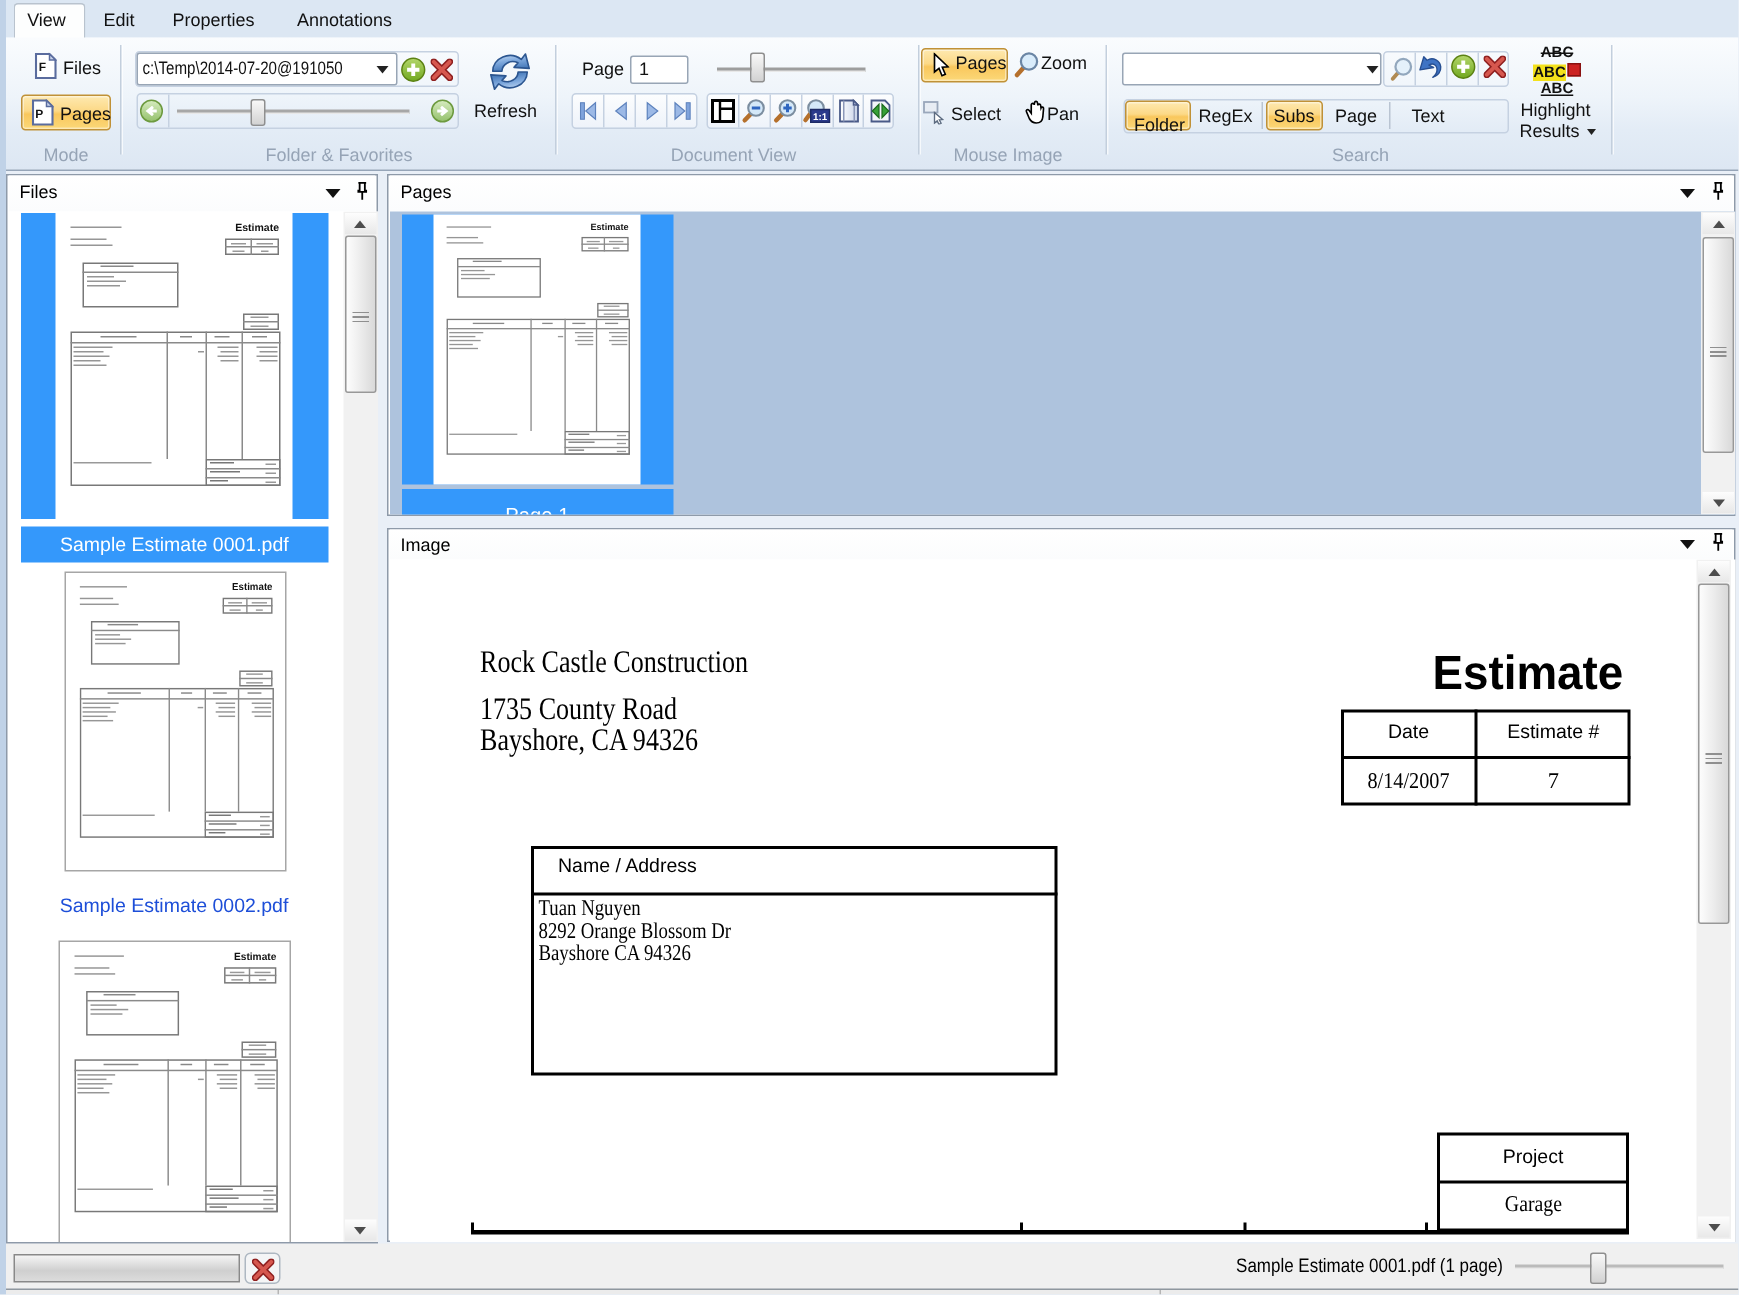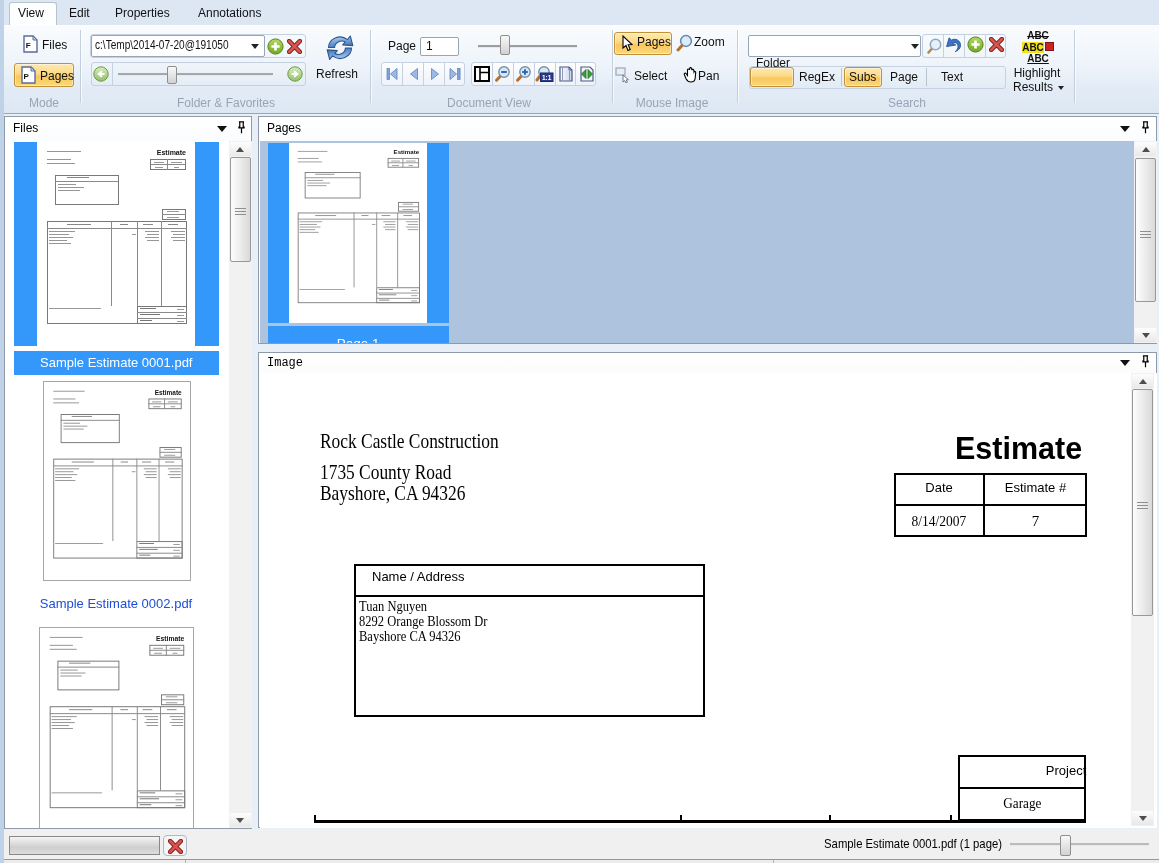--- a/index.html
+++ b/index.html
@@ -242,21 +242,21 @@
           <stop offset="1" stop-color="#71a820"></stop>
         </linearGradient>
       </defs>
  </svg>
  <svg class="abs" style="left:986.5px;top:12px;" width="15" height="15" viewBox="0 0 15 15">
   <path d="M2.2 2.2 L12.8 12.8 M12.8 2.2 L2.2 12.8" stroke="#8e1f1f" stroke-width="4.6" stroke-linecap="round"></path>
   <path d="M2.2 2.2 L12.8 12.8 M12.8 2.2 L2.2 12.8" stroke="#d6574e" stroke-width="2.6" stroke-linecap="round"></path>
  </svg>
  <div class="abs rowbox" style="left:747px;top:41px;width:257px;height:23px;"></div>
  <div class="abs orange" style="left:748px;top:42px;width:44px;height:20px;"></div>
- <div class="abs btntext" style="left:754px;top:31px;text-align:right;">Folder</div>
+ <div class="abs btntext" style="left:754px;top:51px;text-align:right;">Folder</div>
  <div class="abs btntext" style="left:797px;top:45px;">RegEx</div>
  <div class="abs vline" style="left:839px;top:43px;height:18px;background:#b9c4d2;"></div>
  <div class="abs orange" style="left:842px;top:42px;width:38px;height:20px;"></div>
  <div class="abs btntext" style="left:847px;top:45px;">Subs</div>
  <div class="abs btntext" style="left:888px;top:45px;">Page</div>
  <div class="abs vline" style="left:924px;top:43px;height:18px;background:#b9c4d2;"></div>
  <div class="abs btntext" style="left:939px;top:45px;">Text</div>
 
  <div class="abs" style="left:1013px;top:6px;width:46px;font-size:10px;font-weight:bold;color:#111;text-align:center;line-height:10px;">
    <div style="text-decoration:line-through;">ABC</div>
@@ -563,21 +563,21 @@
           <div class="grip" style="top:72px;"></div>
         </div>
      <div class="sbbtn" style="top:187px;">
           <div class="dnarr"></div>
         </div>
    </div>
  </div>
 </div>
 
 <div class="abs panel" style="left:258px;top:352px;width:899px;height:476px;">
- <div class="phead" style="height:20px;font-family:Liberation Mono, monospace;">
+ <div class="phead" style="height:20px;">
       <span class="ptitle" style="top:3px;font-size:12px;">Image</span>
   <div class="hdarr" style="left:860px;top:7px;"></div>
   <svg class="pin" style="left:881px;top:2px;" width="10" height="15" viewBox="0 0 10 15">
         <path d="M2 1 h6 M3 1 v6 h-1 l0 1 h6 l0 -1 h-1 v-6 M5 8 v6" stroke="#000" stroke-width="1.4" fill="none"></path>
       </svg>
  </div>
  <div class="abs" style="left:1px;top:20px;width:897px;height:455px;background:#fff;overflow:hidden;" id="docview">
    <div class="abs serif" style="left:60px;top:56px;font-size:21px;color:#000;transform:scaleX(.828);transform-origin:0 0;white-space:nowrap;">Rock Castle Construction</div>
    <div class="abs serif" style="left:60px;top:89px;font-size:21px;line-height:20.7px;color:#000;transform:scaleX(.828);transform-origin:0 0;white-space:nowrap;">1735 County Road<br>Bayshore, CA 94326</div>
    <div class="abs" style="left:695px;top:57px;font-size:32px;font-weight:bold;color:#000;transform:scaleX(.953);transform-origin:0 0;white-space:nowrap;">Estimate</div>
@@ -587,21 +587,21 @@
    <div class="abs" style="left:634px;top:107px;width:90px;font-size:13px;text-align:center;color:#000;">Date</div>
    <div class="abs" style="left:724px;top:107px;width:103px;font-size:13px;text-align:center;color:#000;">Estimate #</div>
    <div class="abs serif" style="left:634px;top:140px;width:90px;font-size:15px;text-align:center;color:#000;transform:scaleX(.9);">8/14/2007</div>
    <div class="abs serif" style="left:724px;top:140px;width:103px;font-size:15px;text-align:center;color:#000;">7</div>
    <div class="abs blk2" style="left:94px;top:190.7px;width:351px;height:153.6px;"></div>
    <div class="abs" style="left:94px;top:222.2px;width:351px;height:2px;background:#000;"></div>
    <div class="abs" style="left:112px;top:196px;font-size:13px;color:#000;">Name / Address</div>
    <div class="abs serif" style="left:99px;top:225.8px;font-size:15px;line-height:14.9px;color:#000;transform:scaleX(.835);transform-origin:0 0;white-space:nowrap;">Tuan Nguyen<br>8292 Orange Blossom Dr<br>Bayshore CA 94326</div>
    <div class="abs blk2" style="left:697.7px;top:382px;width:128.6px;height:66px;"></div>
    <div class="abs" style="left:697.7px;top:414px;width:128.6px;height:2px;background:#000;"></div>
-   <div class="abs" style="left:697.7px;top:390px;width:128.6px;font-size:13px;text-align:right;color:#000;">Project</div>
+   <div class="abs" style="left:697.7px;top:390px;width:128.6px;font-size:13px;text-align:center;color:#000;">Project</div>
    <div class="abs serif" style="left:697.7px;top:422px;width:128.6px;font-size:15px;text-align:center;color:#000;transform:scaleX(.88);">Garage</div>
    <div class="abs" style="left:54px;top:447px;width:772px;height:2.5px;background:#000;"></div>
    <div class="abs" style="left:54px;top:442px;width:2px;height:6px;background:#000;"></div>
    <div class="abs" style="left:420px;top:442px;width:2px;height:6px;background:#000;"></div>
    <div class="abs" style="left:569px;top:442px;width:2px;height:6px;background:#000;"></div>
    <div class="abs" style="left:689.6px;top:442px;width:2px;height:6px;background:#000;"></div>
    <div class="sb" style="left:871px;top:0;width:23px;height:453px;">
      <div class="sbbtn" style="top:1px;">
           <div class="uarr"></div>
         </div>

